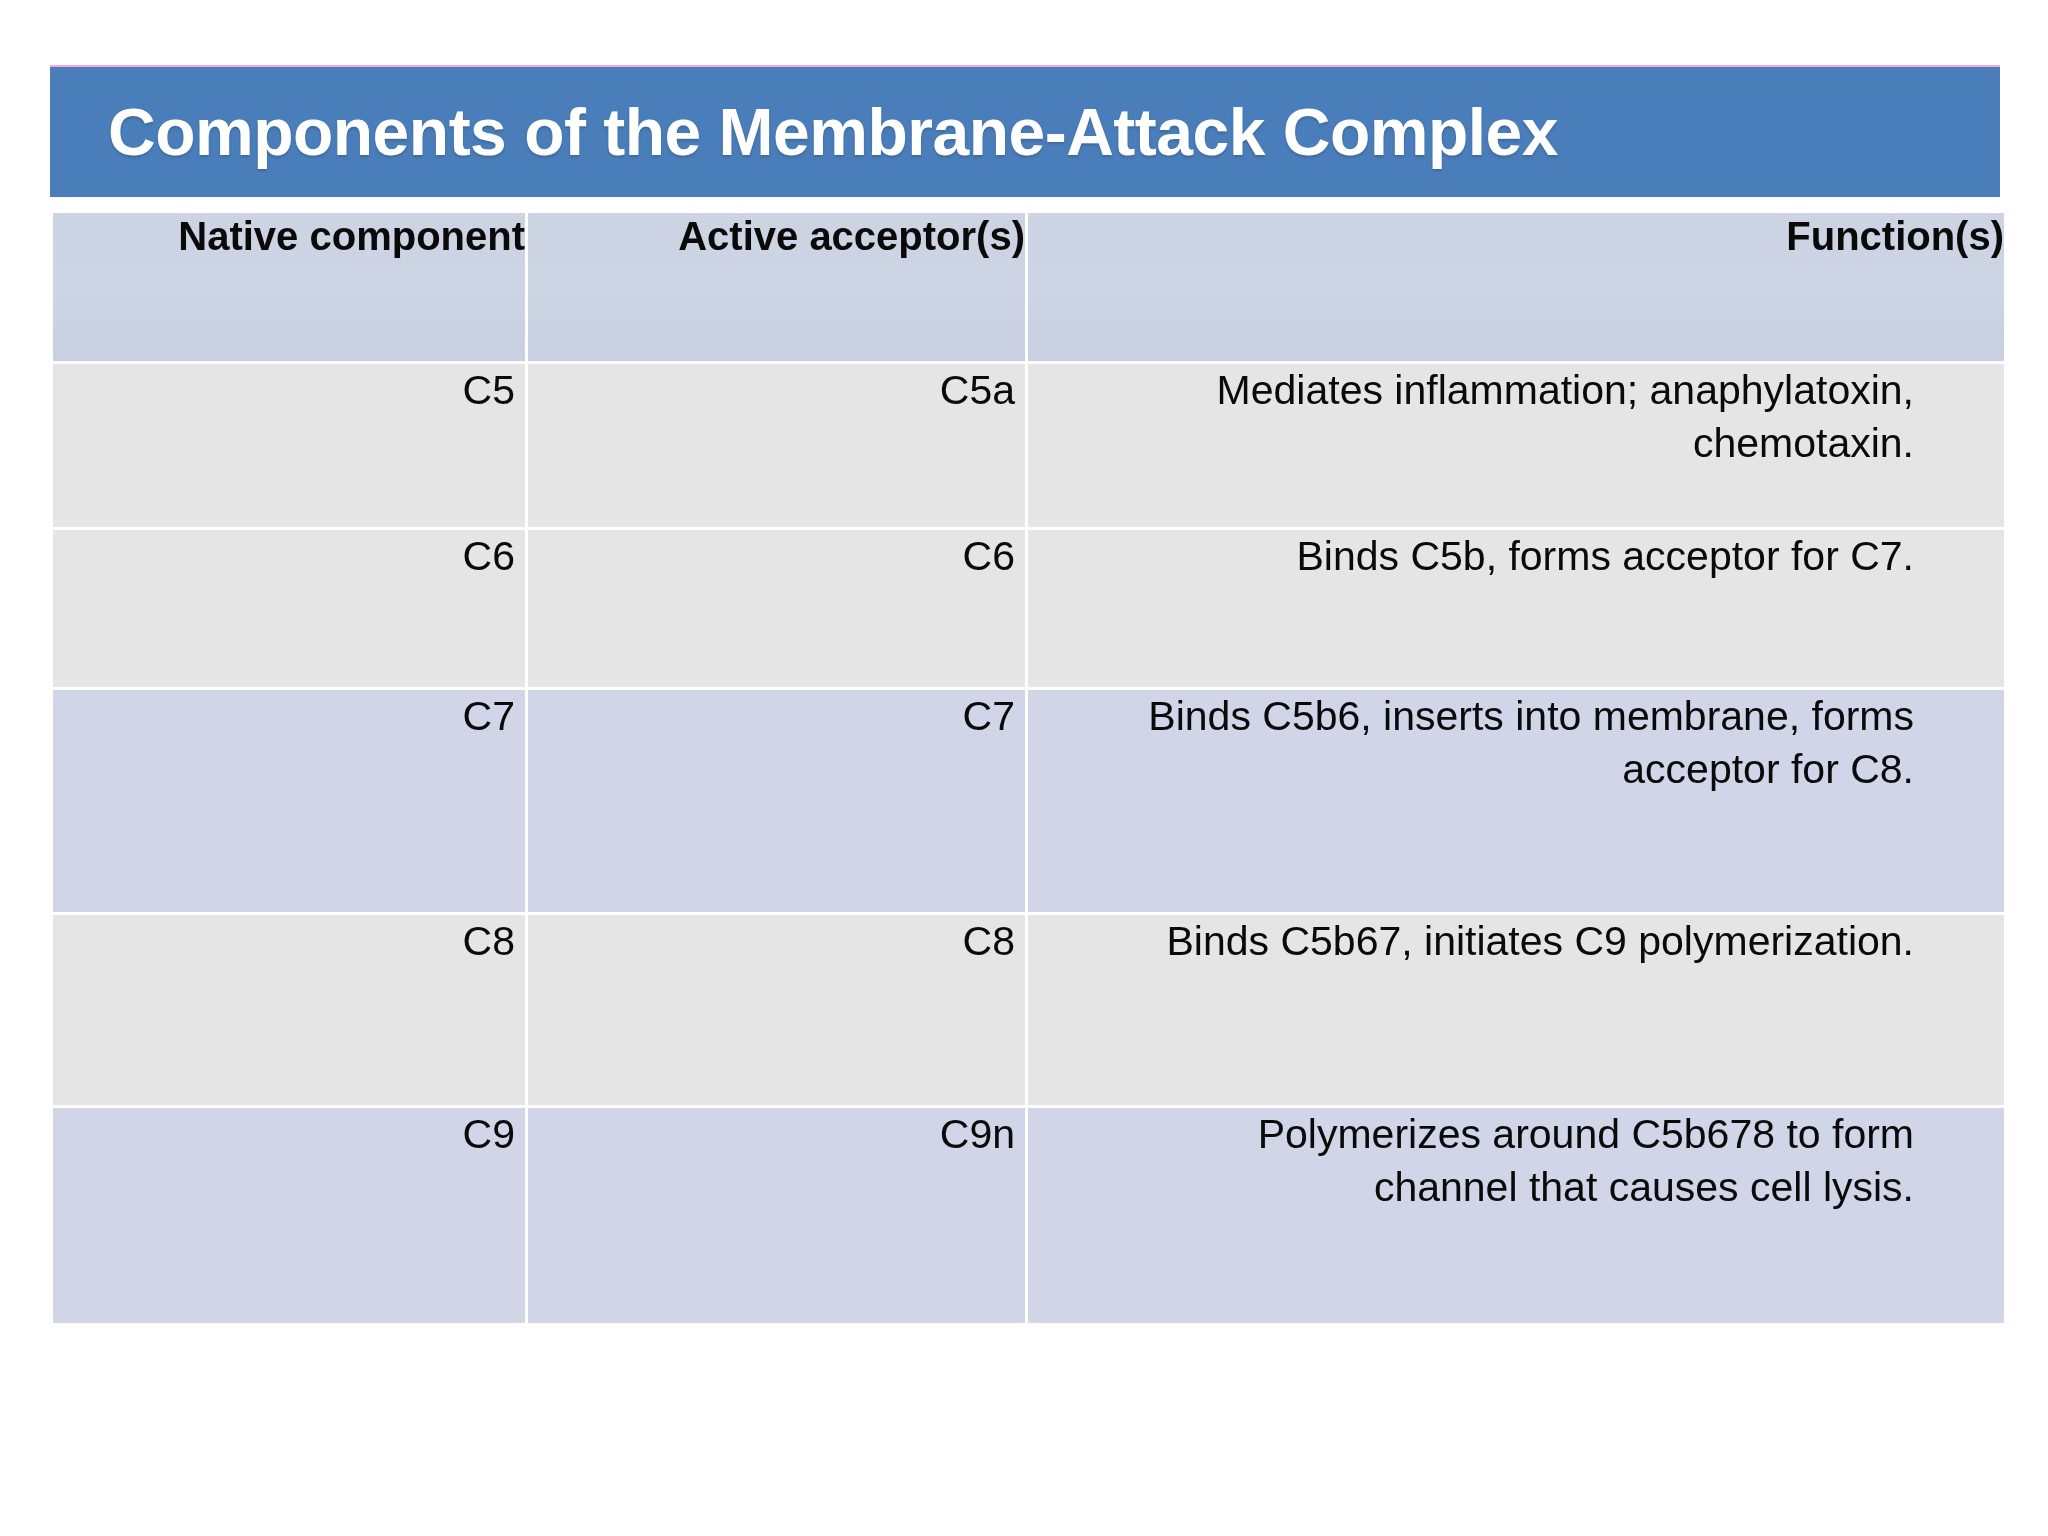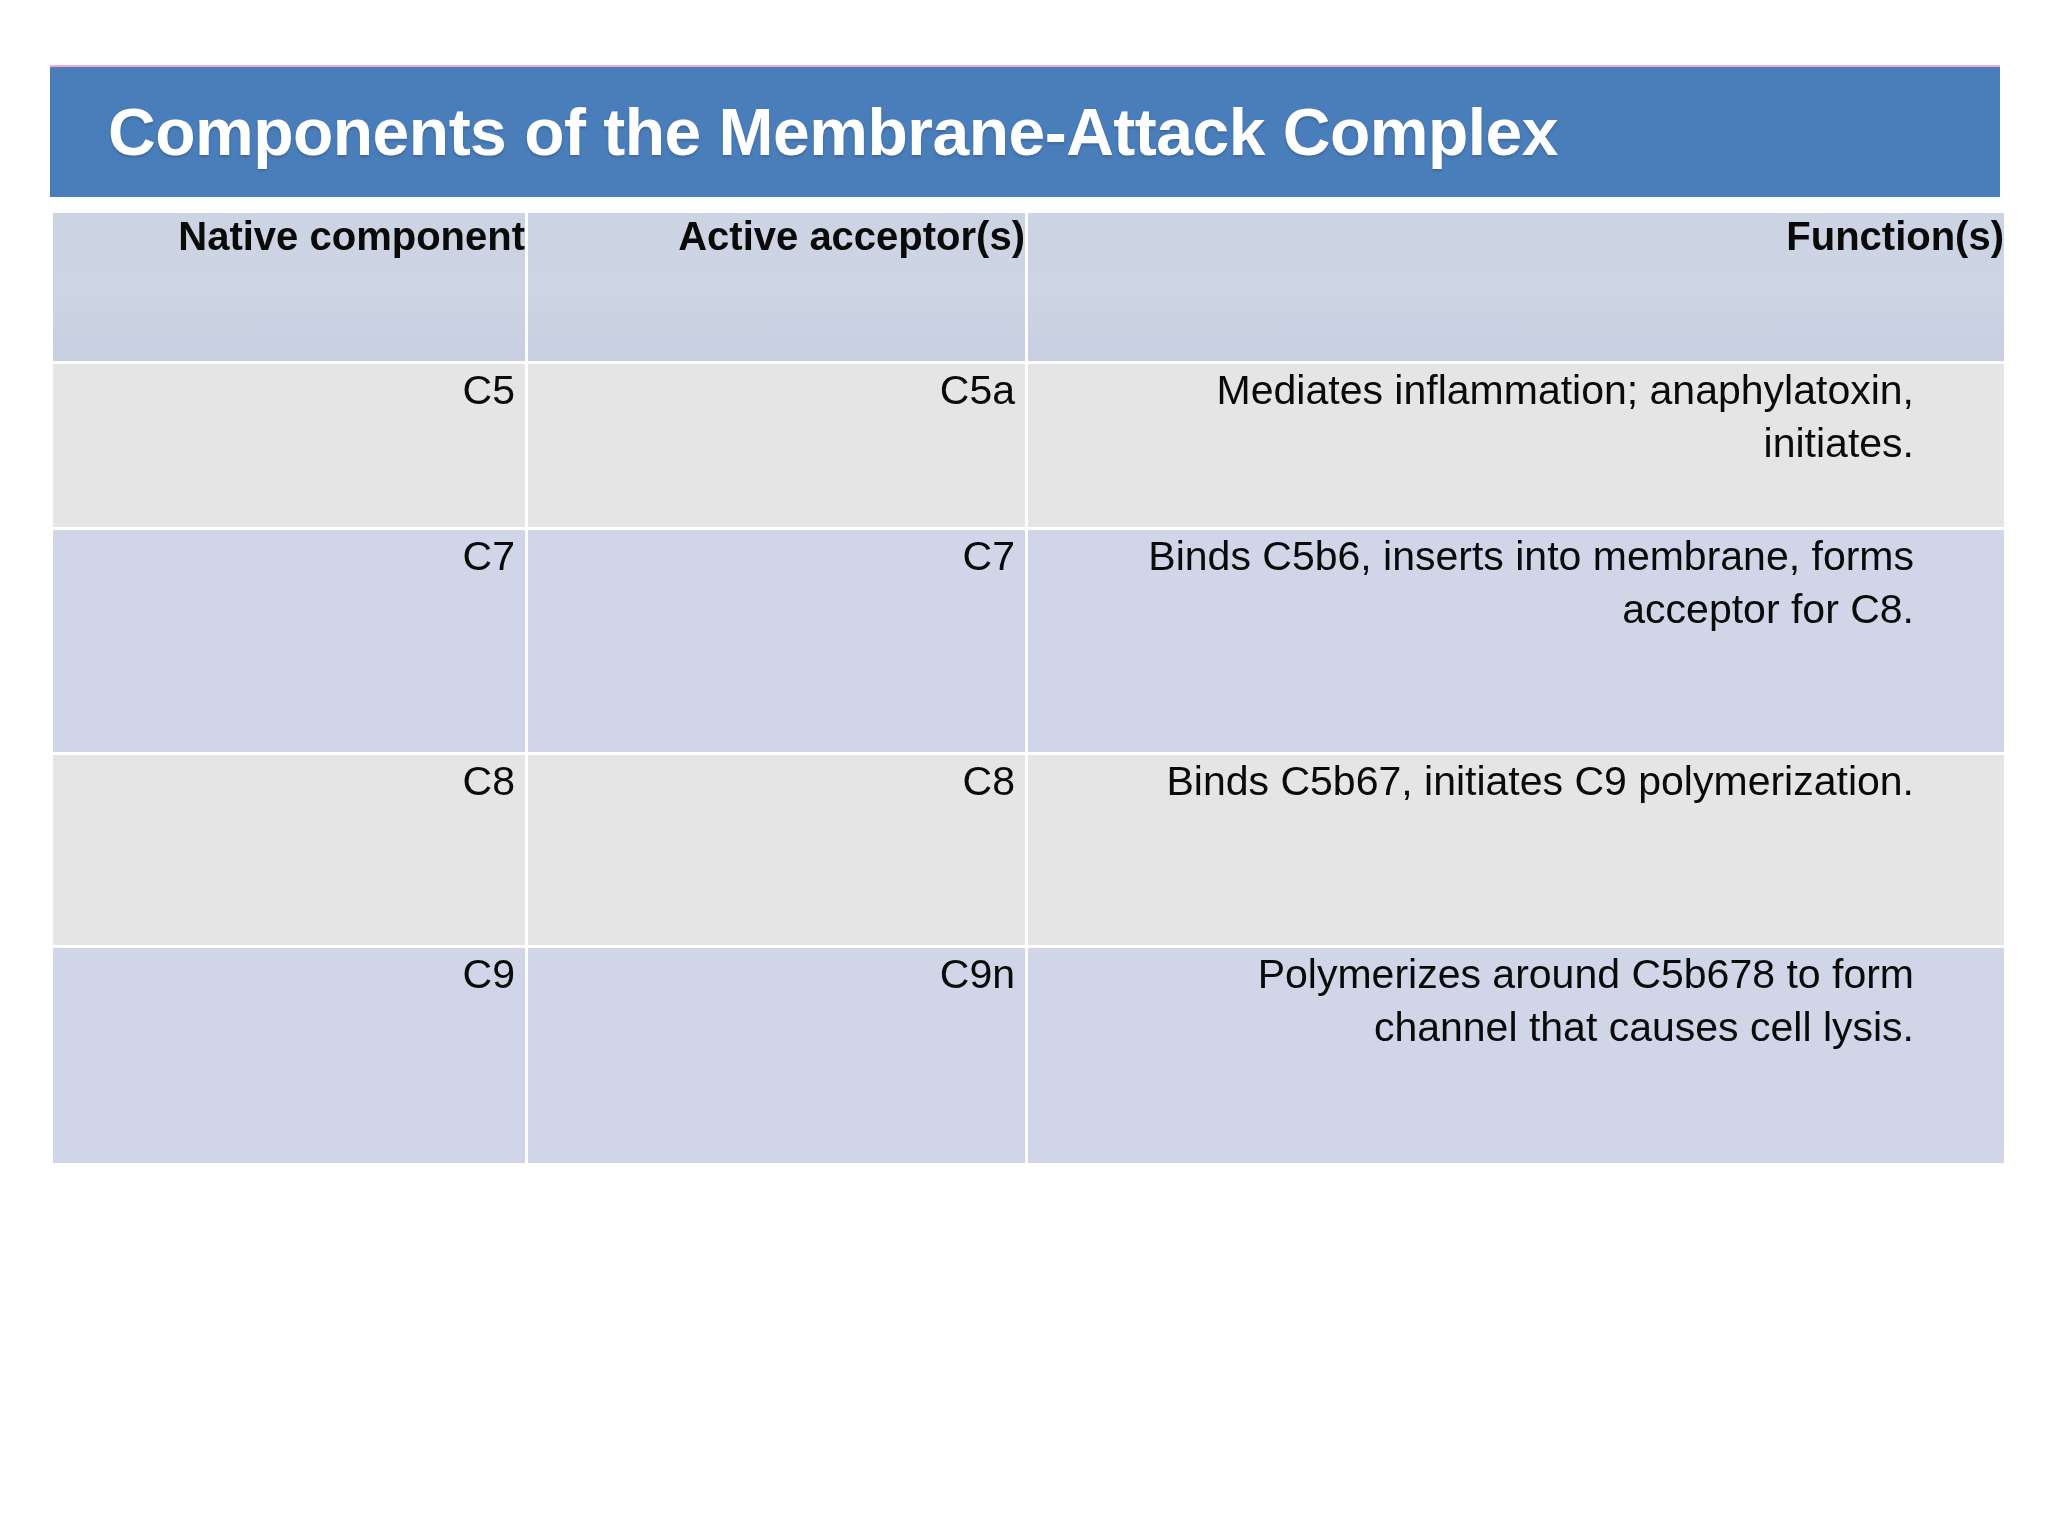--- a/index.html
+++ b/index.html
@@ -133,24 +133,29 @@
           <th>Native component</th>
           <th>Active acceptor(s)</th>
           <th>Function(s)</th>
         </tr>
       </thead>
       <tbody>
 
         <tr class="r1 band-light">
           <td class="col-native">C5</td>
           <td class="col-active">C5a</td>
-          <td class="col-func">Mediates inflammation; anaphylatoxin, initiates.</td>
+          <td class="col-func">Mediates inflammation; anaphylatoxin, chemotaxin.</td>
         </tr>
 
 
+        <tr class="r3 band-light">
+          <td class="col-native">C6</td>
+          <td class="col-active">C6</td>
+          <td class="col-func">Binds C5b, forms acceptor for C7.</td>
+        </tr>
 
         <tr class="r4 band-dark">
           <td class="col-native">C7</td>
           <td class="col-active">C7</td>
           <td class="col-func">Binds C5b6, inserts into membrane, forms acceptor for C8.</td>
         </tr>
 
         <tr class="r5 band-light">
           <td class="col-native">C8</td>
           <td class="col-active">C8</td>

